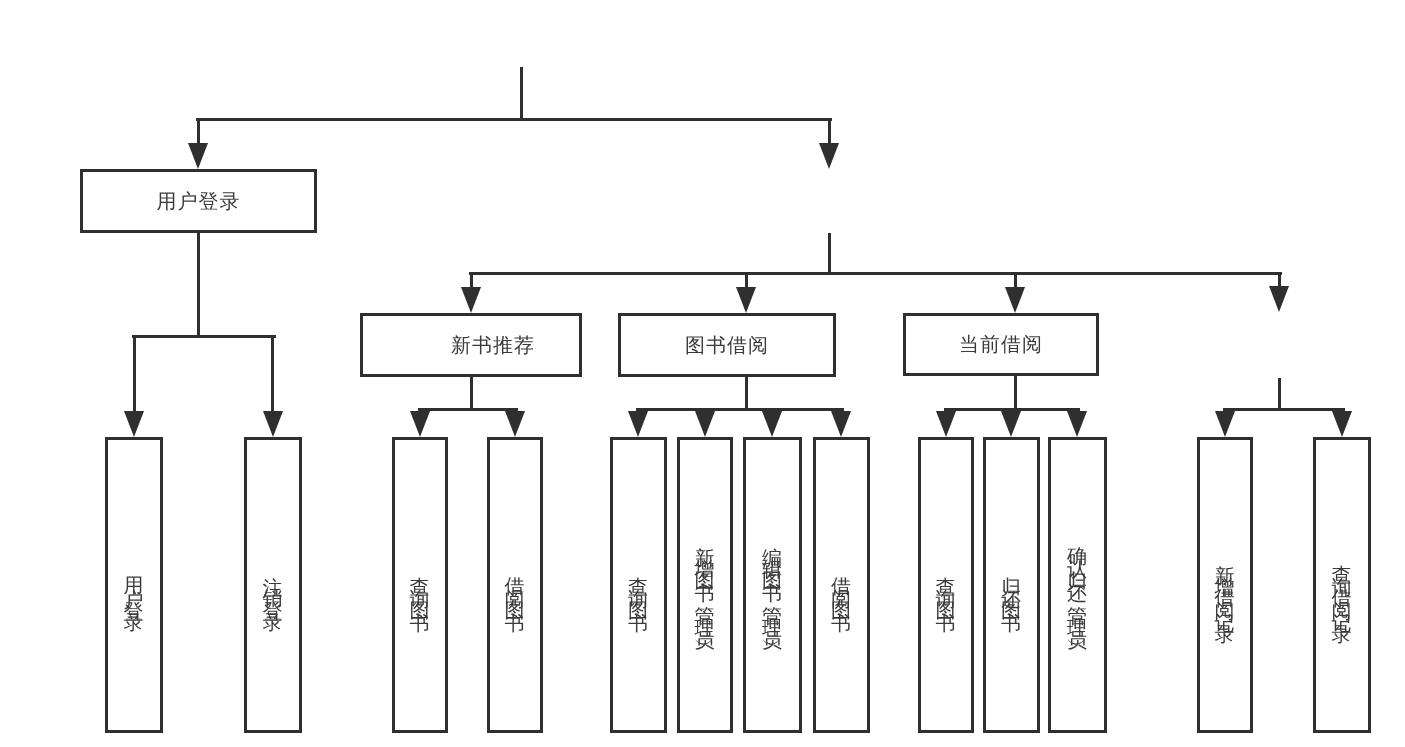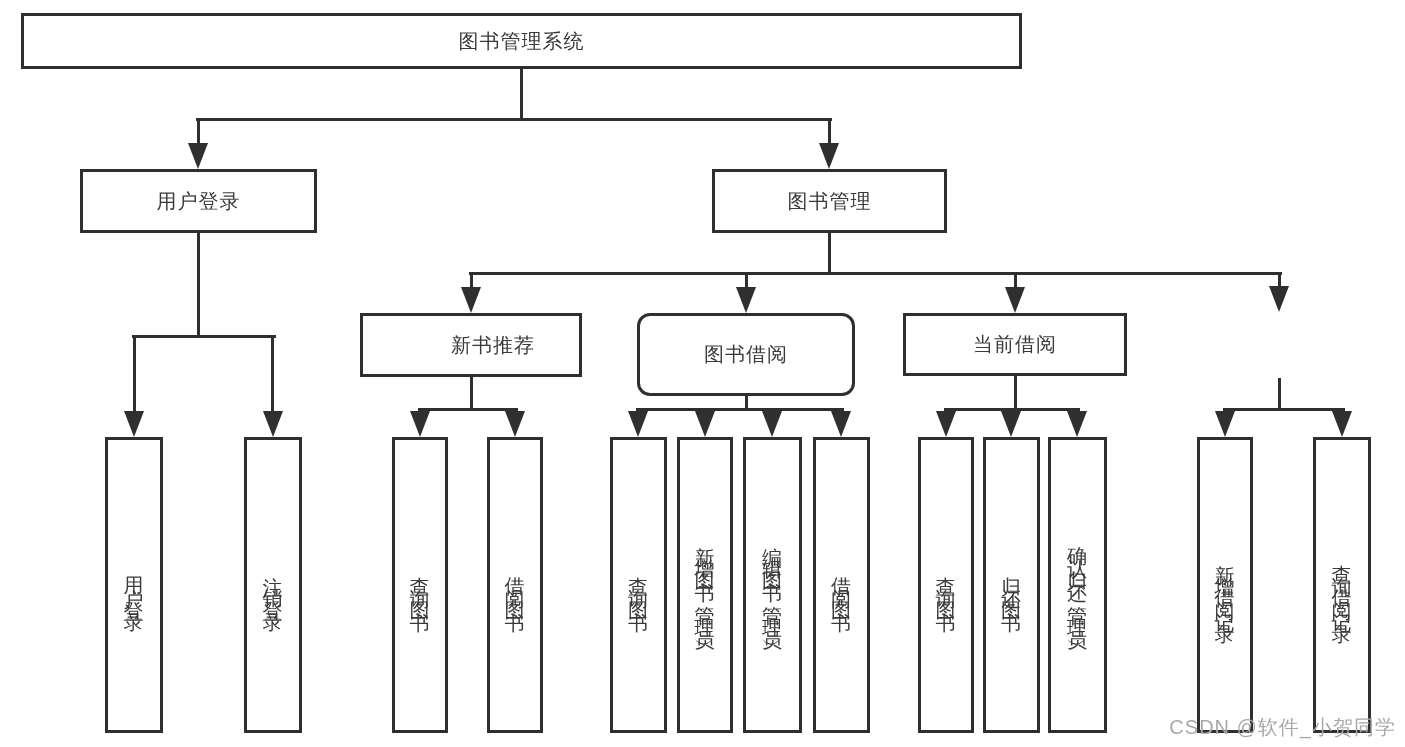--- a/index.html
+++ b/index.html
@@ -25,41 +25,35 @@
   .watermark{
     position:absolute;right:9px;bottom:6px;z-index:3;
     font-size:20px;color:#a8a8a8;letter-spacing:1px;white-space:nowrap;
   }
 </style>
 </head>
 <body>
 
 <div class="canvas">
 
-  <div class="box" style="left:21px;top:13px;width:1001px;height:56px;">
-    <span>图书管理系统</span>
-  </div>
 
   <div class="box" style="left:80px;top:169px;width:237px;height:64px;">
     <span>用户登录</span>
   </div>
 
-  <div class="box" style="left:712px;top:169px;width:235px;height:64px;">
-    <span>图书管理</span>
-  </div>
 
   <div class="box" style="left:360px;top:313px;width:222px;height:64px;padding-left:44px;">
     <span>新书推荐</span>
   </div>
 
-  <div class="box" style="left:637px;top:313px;width:218px;height:83px;border-radius:13px;">
+  <div class="box" style="left:618px;top:313px;width:218px;height:64px;">
     <span>图书借阅</span>
   </div>
 
-  <div class="box" style="left:903px;top:313px;width:224px;height:63px;">
+  <div class="box" style="left:903px;top:313px;width:196px;height:63px;">
     <span>当前借阅</span>
   </div>
 
 
   <div class="box" style="left:105px;top:437px;width:58px;height:296px;">
     <span class="vlabel">用户登录</span>
   </div>
   <div class="box" style="left:244px;top:437px;width:58px;height:296px;">
     <span class="vlabel">注销登录</span>
   </div>
@@ -145,14 +139,13 @@
     <div class="arw" style="left:936px;top:411px;"></div>
     <div class="arw" style="left:1001px;top:411px;"></div>
     <div class="arw" style="left:1067px;top:411px;"></div>
 
     <div class="line" style="left:1278px;top:378px;width:3px;height:33px;"></div>
     <div class="line" style="left:1223px;top:408px;width:122px;height:3px;"></div>
     <div class="arw" style="left:1215px;top:411px;"></div>
     <div class="arw" style="left:1332px;top:411px;"></div>
   </div>
 
-  <div class="watermark">CSDN @软件_小贺同学</div>
 </div>
 
 </body></html>

